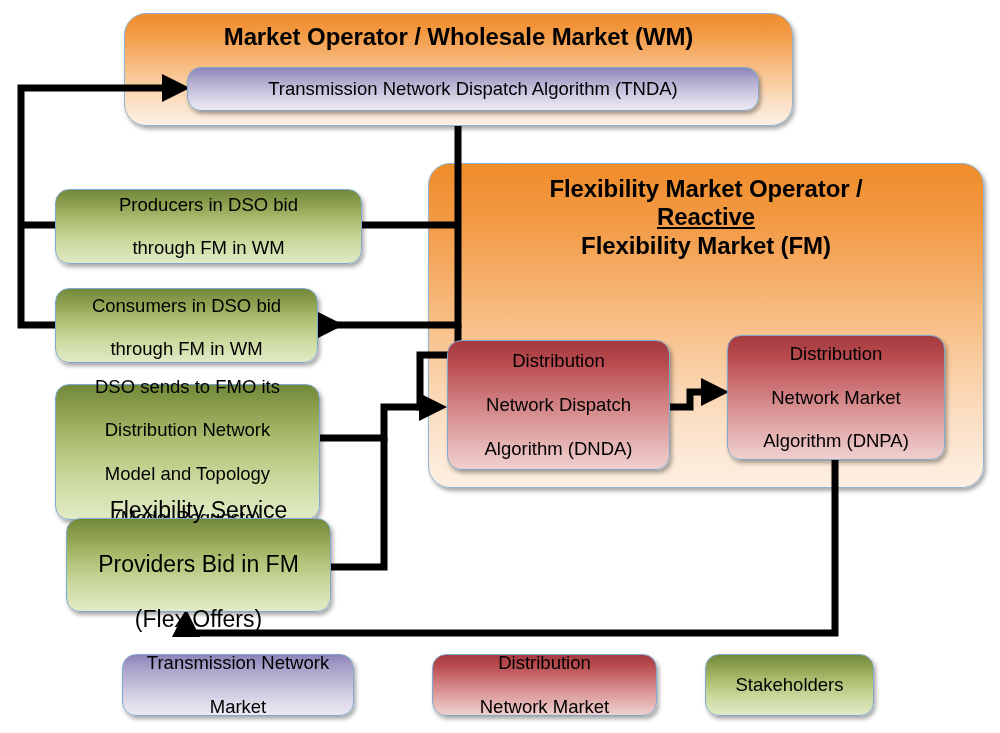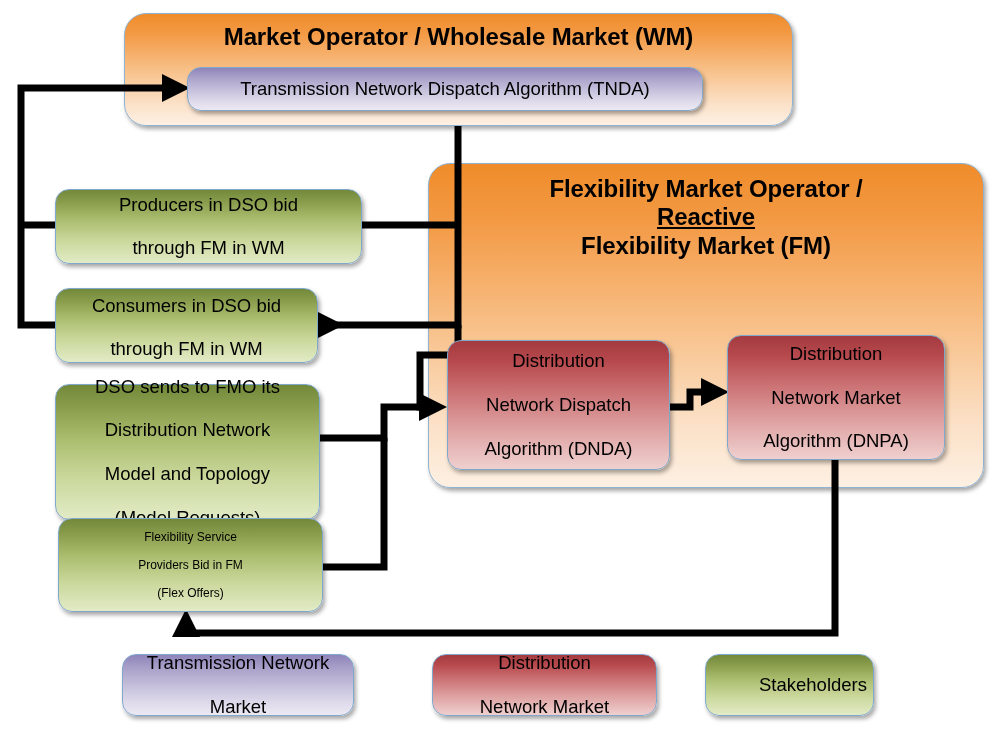--- a/index.html
+++ b/index.html
@@ -77,21 +77,21 @@
     <path class="lk" d="M 320 567 L 384 567 L 384 438"></path>
     <polygon class="lkhead" points="447,407 419,393 419,421"></polygon>
 
     <path class="lk" d="M 670 407 L 690 407 L 690 392 L 712 392"></path>
     <polygon class="lkhead" points="729,392 701,378 701,406"></polygon>
 
     <path class="lk" d="M 835 460 L 835 633 L 186 633 L 186 628"></path>
     <polygon class="lkhead" points="186,609 172,637 200,637"></polygon>
   </svg>
 
-  <div class="node purple" id="tnda" style="left:187px;top:67px;width:516px;height:44px;font-size:18.5px;">
+  <div class="node purple" id="tnda" style="left:187px;top:67px;width:572px;height:44px;font-size:18.5px;">
     <span>Transmission Network Dispatch Algorithm (TNDA)</span>
   </div>
 
   <div class="node green" id="producers" style="left:55px;top:189px;width:307px;height:75px;font-size:18.5px;">
     <span>
       <span>Producers in DSO bid</span><br>
       <span>through FM in WM</span>
     </span>
   </div>
 
@@ -104,21 +104,21 @@
 
   <div class="node green" id="dso" style="left:55px;top:384px;width:265px;height:136px;font-size:18.5px;">
     <span>
       <span>DSO sends to FMO its</span><br>
       <span>Distribution Network</span><br>
       <span>Model and Topology</span><br>
       <span>(Model Requests)</span>
     </span>
   </div>
 
-  <div class="node green" id="fsp" style="left:58px;top:518px;width:265px;height:94px;font-size:12px;">
+  <div class="node green" id="fsp" style="left:66px;top:518px;width:265px;height:94px;font-size:23px;">
     <span>
       <span>Flexibility  Service</span><br>
       <span>Providers Bid in FM</span><br>
       <span>(Flex Offers)</span>
     </span>
   </div>
 
   <div class="node red" id="dnda" style="left:447px;top:340px;width:223px;height:130px;font-size:18.5px;">
     <span>
       <span>Distribution</span><br>
@@ -142,17 +142,17 @@
     </span>
   </div>
 
   <div class="node red" id="legend-2" style="left:432px;top:654px;width:225px;height:62px;font-size:18.5px;">
     <span>
       <span>Distribution</span><br>
       <span>Network Market</span>
     </span>
   </div>
 
-  <div class="node green" id="legend-3" style="left:705px;top:654px;width:169px;height:62px;font-size:18.5px;text-align:right;">
+  <div class="node green" id="legend-3" style="left:705px;top:654px;width:169px;height:62px;font-size:18.5px;">
     <span>Stakeholders</span>
   </div>
 
 </div>
 
 </body></html>

